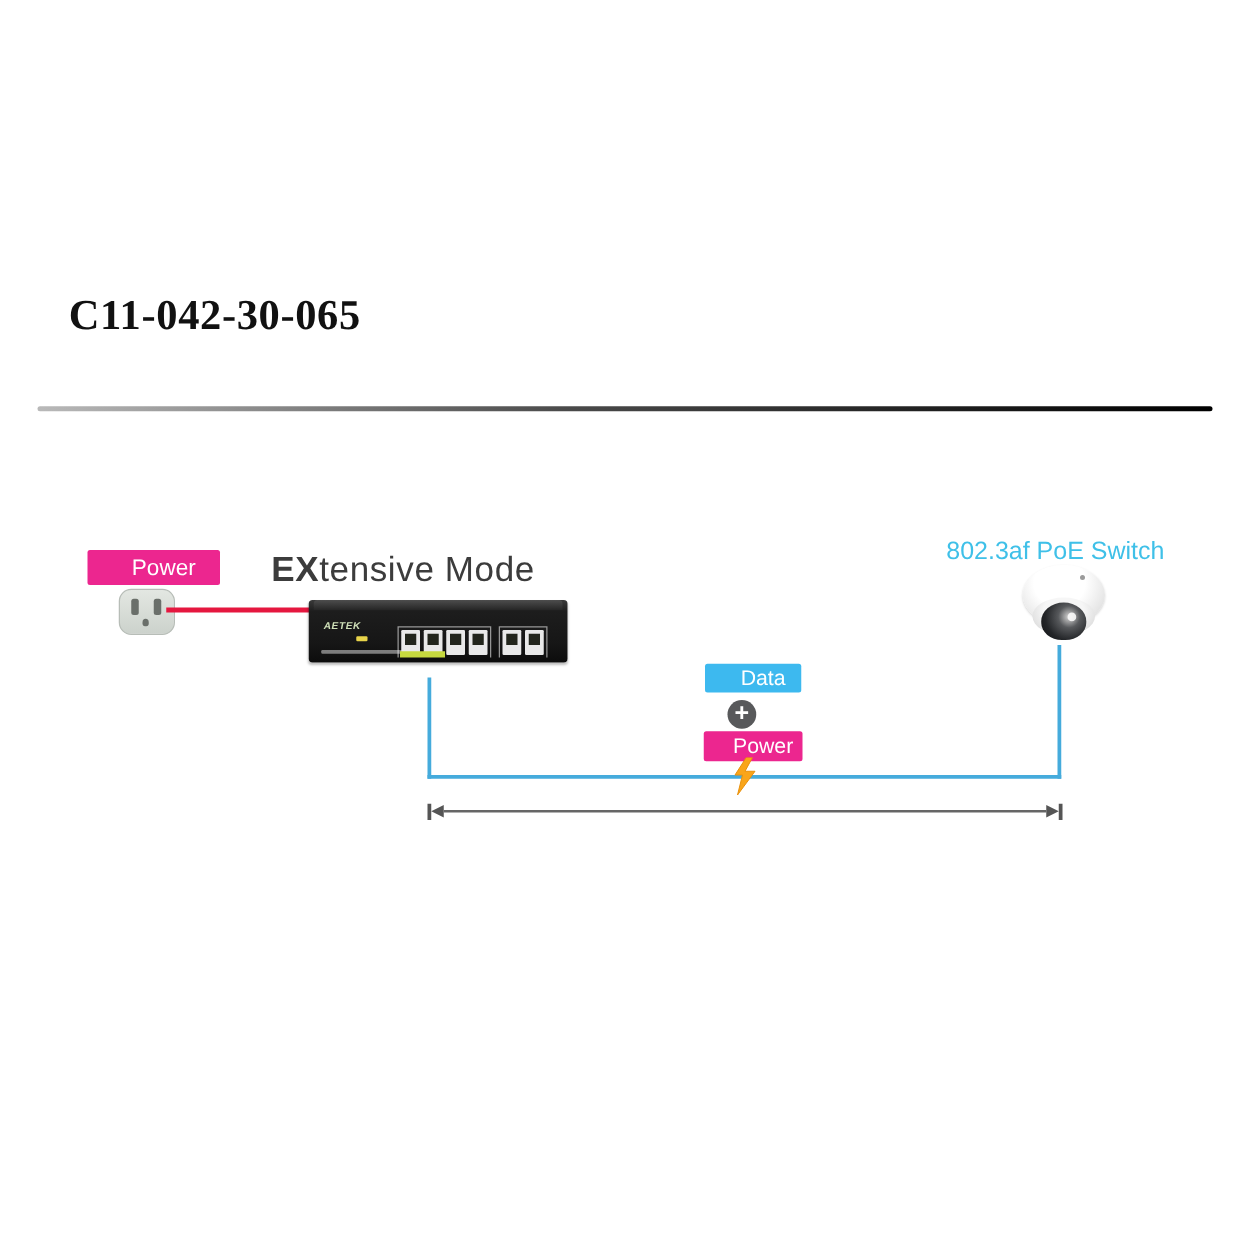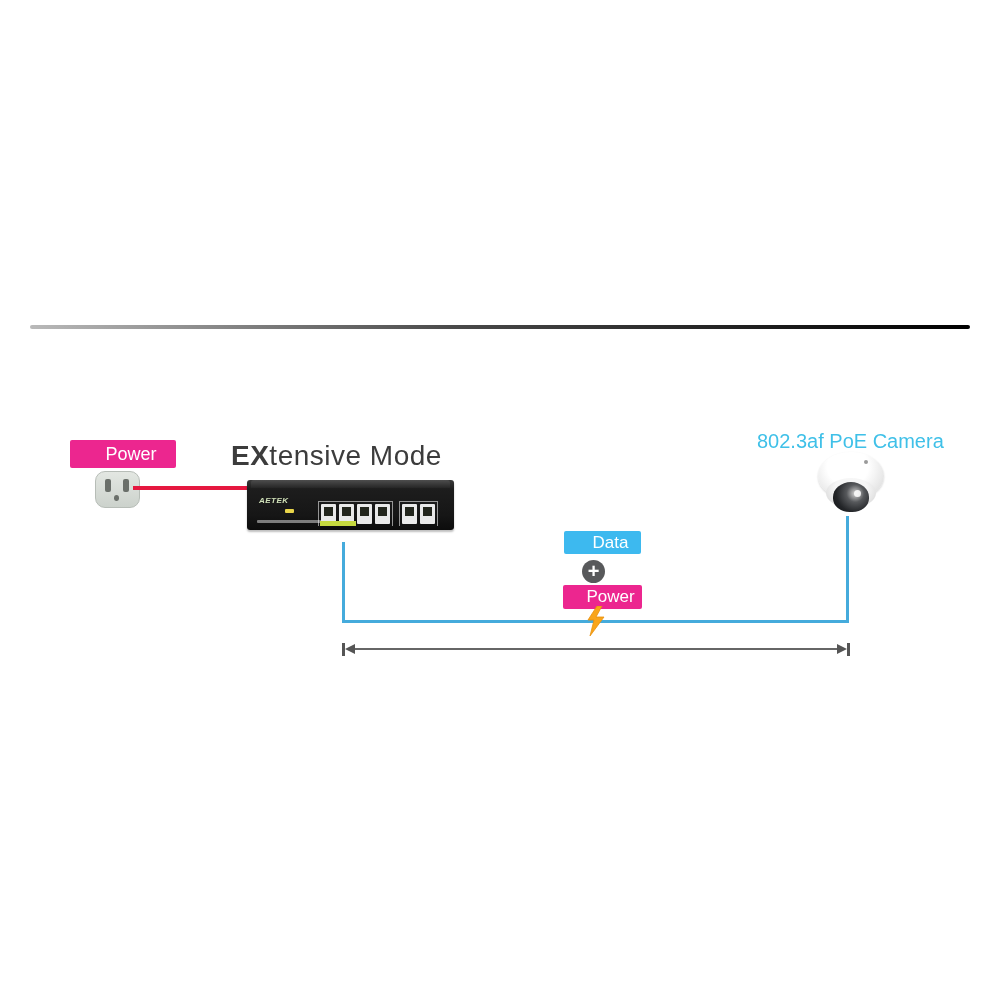--- a/index.html
+++ b/index.html
@@ -18,21 +18,21 @@
 
   
   .tag{position:absolute;display:flex;align-items:center;justify-content:center;
         color:#fff;font-size:17px;border-radius:2px;padding-left:16px;}
   .tag.magenta{background:#ec268f;}
   .tag.cyan{background:#3db9ef;}
   #power-source-tag{left:70px;top:440px;width:90px;height:28px;font-size:18px;}
   #data-tag{left:564px;top:531px;width:61px;height:23px;}
   #power-overlay-tag{left:563px;top:585px;width:63px;height:24px;}
 
-  .mode-label{position:absolute;left:231px;top:440px;font-size:28px;color:#3c3c3c;
+  .mode-label{position:absolute;left:217px;top:440px;font-size:28px;color:#3c3c3c;
         letter-spacing:0.5px;}
   .mode-label b{font-weight:bold;}
 
   .camera-label{position:absolute;left:757px;top:430px;font-size:20px;color:#3fc0e8;}
 
   
   .outlet{position:absolute;left:95px;top:471px;width:43px;height:35px;
         background:linear-gradient(180deg,#e3e7e2,#ccd2cc);border:1px solid #b7bdb7;
         border-radius:10px;}
   .outlet .slot{position:absolute;top:7px;width:6px;height:13px;background:#6a6f6a;border-radius:2px;}
@@ -98,20 +98,21 @@
   .dim .arrow-r{width:0;height:0;border-top:5px solid transparent;border-bottom:5px solid transparent;
         border-left:10px solid #555;}
   .dim .seg{flex:1;height:2px;background:#666;}
   .dim .dim-text{padding:0 10px;white-space:nowrap;}
 </style>
 </head>
 <body>
 
 <div id="page">
 
+  <div class="model-title">C11-042-30-065</div>
   <div class="divider"></div>
 
   <div id="power-source-tag" class="tag magenta">Power</div>
   <div class="outlet">
     <div class="slot l"></div>
     <div class="slot r"></div>
     <div class="hole"></div>
   </div>
   <div class="red-cable"></div>
 
@@ -127,21 +128,21 @@
       <div class="port"></div>
       <div class="port"></div>
     </div>
     <div class="port-group pg2">
       <div class="port"></div>
       <div class="port"></div>
     </div>
     <div class="poe-strip"></div>
   </div>
 
-  <div class="camera-label">802.3af PoE Camera</div>
+  <div class="camera-label">802.3af PoE Switch</div>
   <div class="camera">
     <div class="base"></div>
     <div class="skirt"></div>
     <div class="dome"></div>
     <div class="glint"></div>
     <div class="dot"></div>
   </div>
 
   <div id="cable-left-v" class="cable"></div>
   <div id="cable-h" class="cable"></div>

